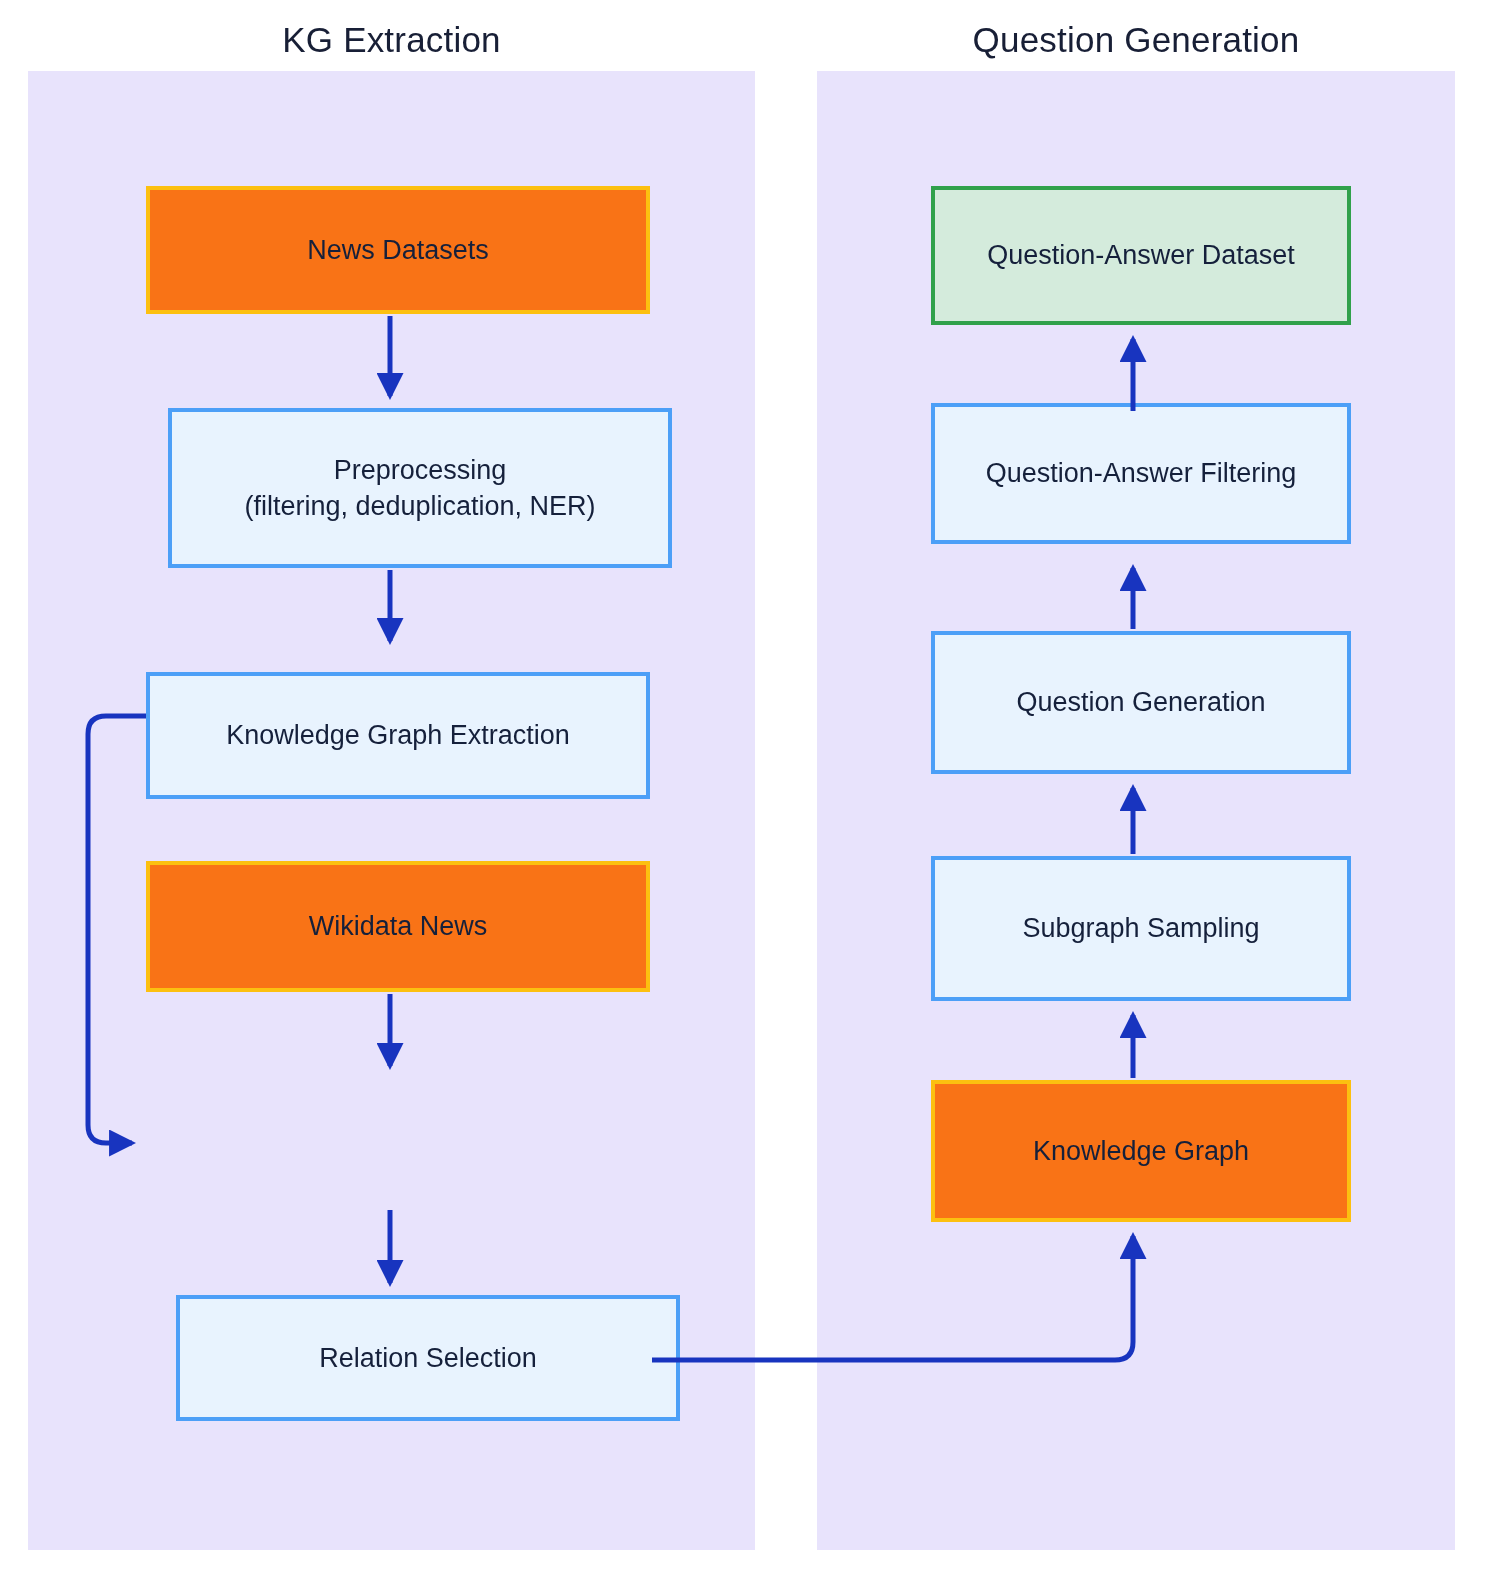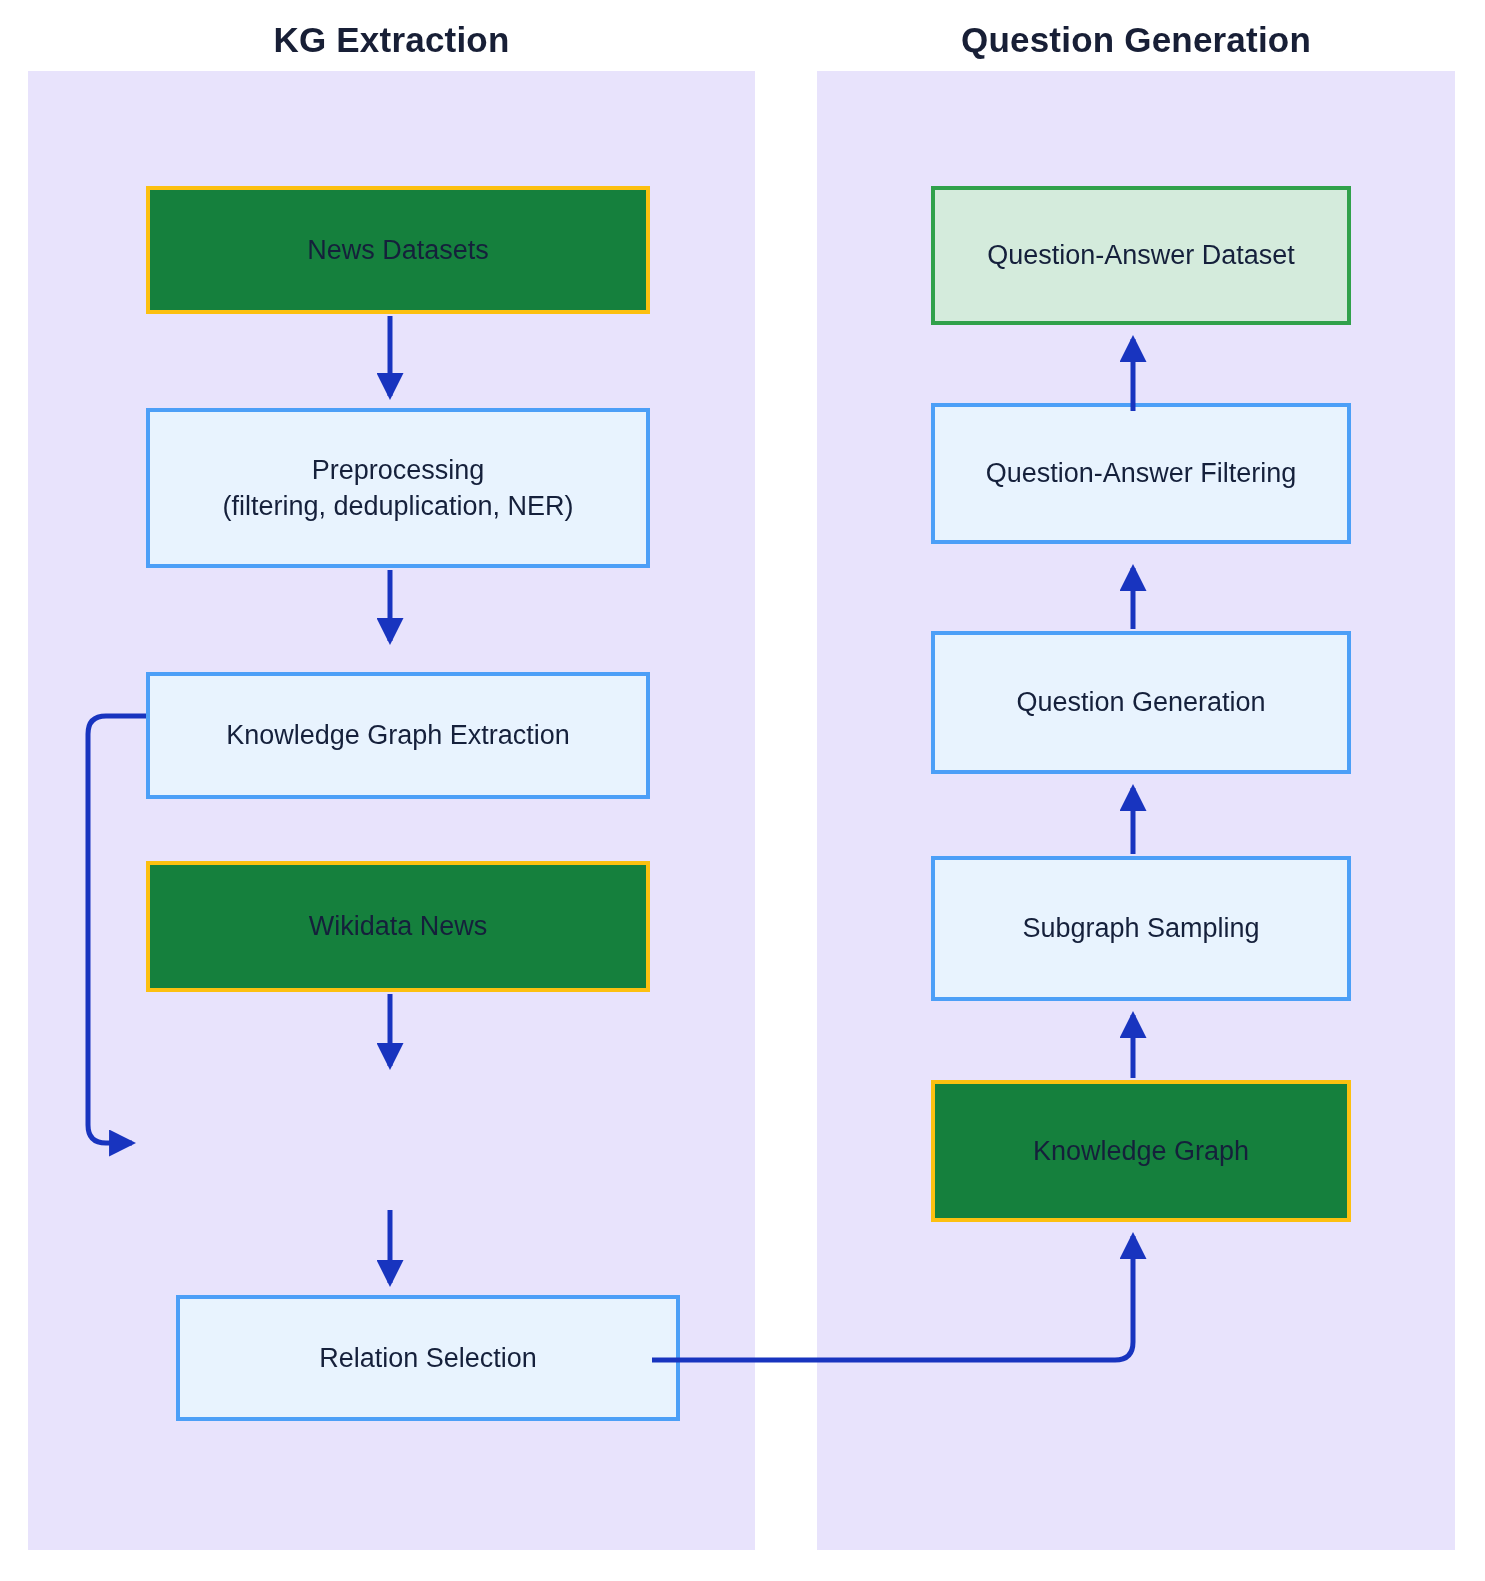--- a/index.html
+++ b/index.html
@@ -12,21 +12,21 @@
     color: #161e38;
     overflow: hidden;
   }
   .col-title {
     position: absolute;
     top: 16px;
     height: 48px;
     line-height: 48px;
     text-align: center;
     font-size: 35px;
-    font-weight: 700;
+    font-weight: 400;
     letter-spacing: 0.2px;
     color: #181f36;
   }
   #title-left  { left: 28px;  width: 727px; }
   #title-right { left: 817px; width: 638px; }
 
   .panel {
     position: absolute;
     top: 71px;
     height: 1479px;
@@ -42,27 +42,27 @@
     align-items: center;
     justify-content: center;
     text-align: center;
     font-size: 27px;
     line-height: 1.35;
     white-space: pre-line;
     color: #15203b;
     background: #e8f3fe;
     border: 4px solid #4c9ff7;
   }
-  .box.yellow { background: #15803d; border-color: #fcc010; }
+  .box.yellow { background: #f97316; border-color: #fcc010; }
   .box.green  { background: #d4ebdc; border-color: #30a14b; text-align: right; }
 
   
   .bx-l { left: 146px; width: 504px; }
   #b-news        { top: 186px;  height: 128px; }
-  #b-preproc     { top: 408px;  height: 160px; }
+  #b-preproc     { top: 408px;  height: 160px; margin-left: 22px; }
   #b-kge         { top: 672px;  height: 127px; }
   #b-wikidata    { top: 861px;  height: 131px; }
   #b-relmatch    { top: 1078px; height: 130px; }
   #b-relselect   { top: 1295px; height: 126px; margin-left: 30px; }
 
   
   .bx-r { left: 931px; width: 420px; }
   #b-qadataset   { top: 186px;  height: 139px; }
   #b-qafilter    { top: 403px;  height: 141px; }
   #b-qgen        { top: 631px;  height: 143px; }

